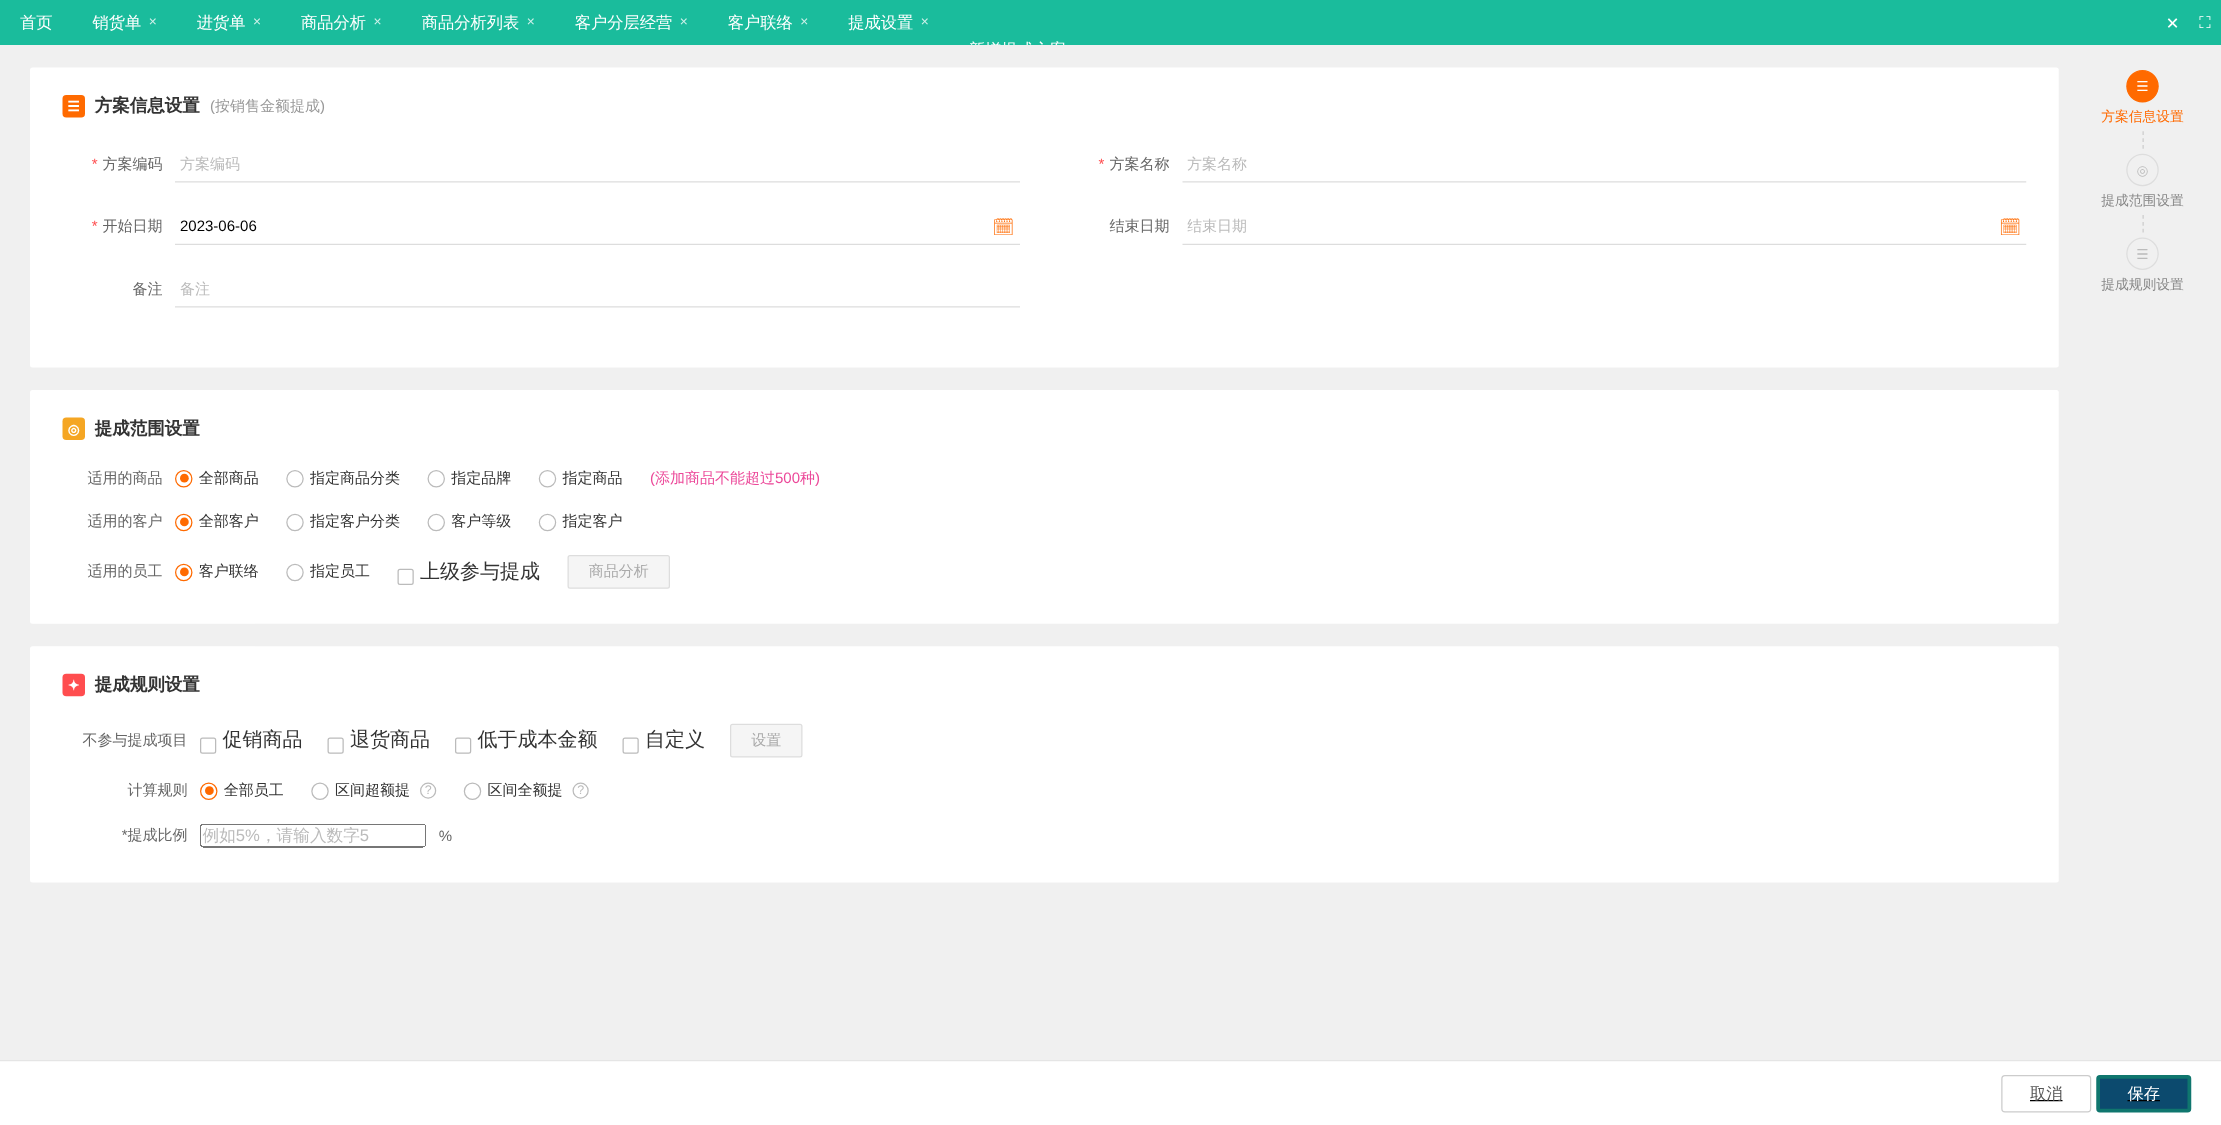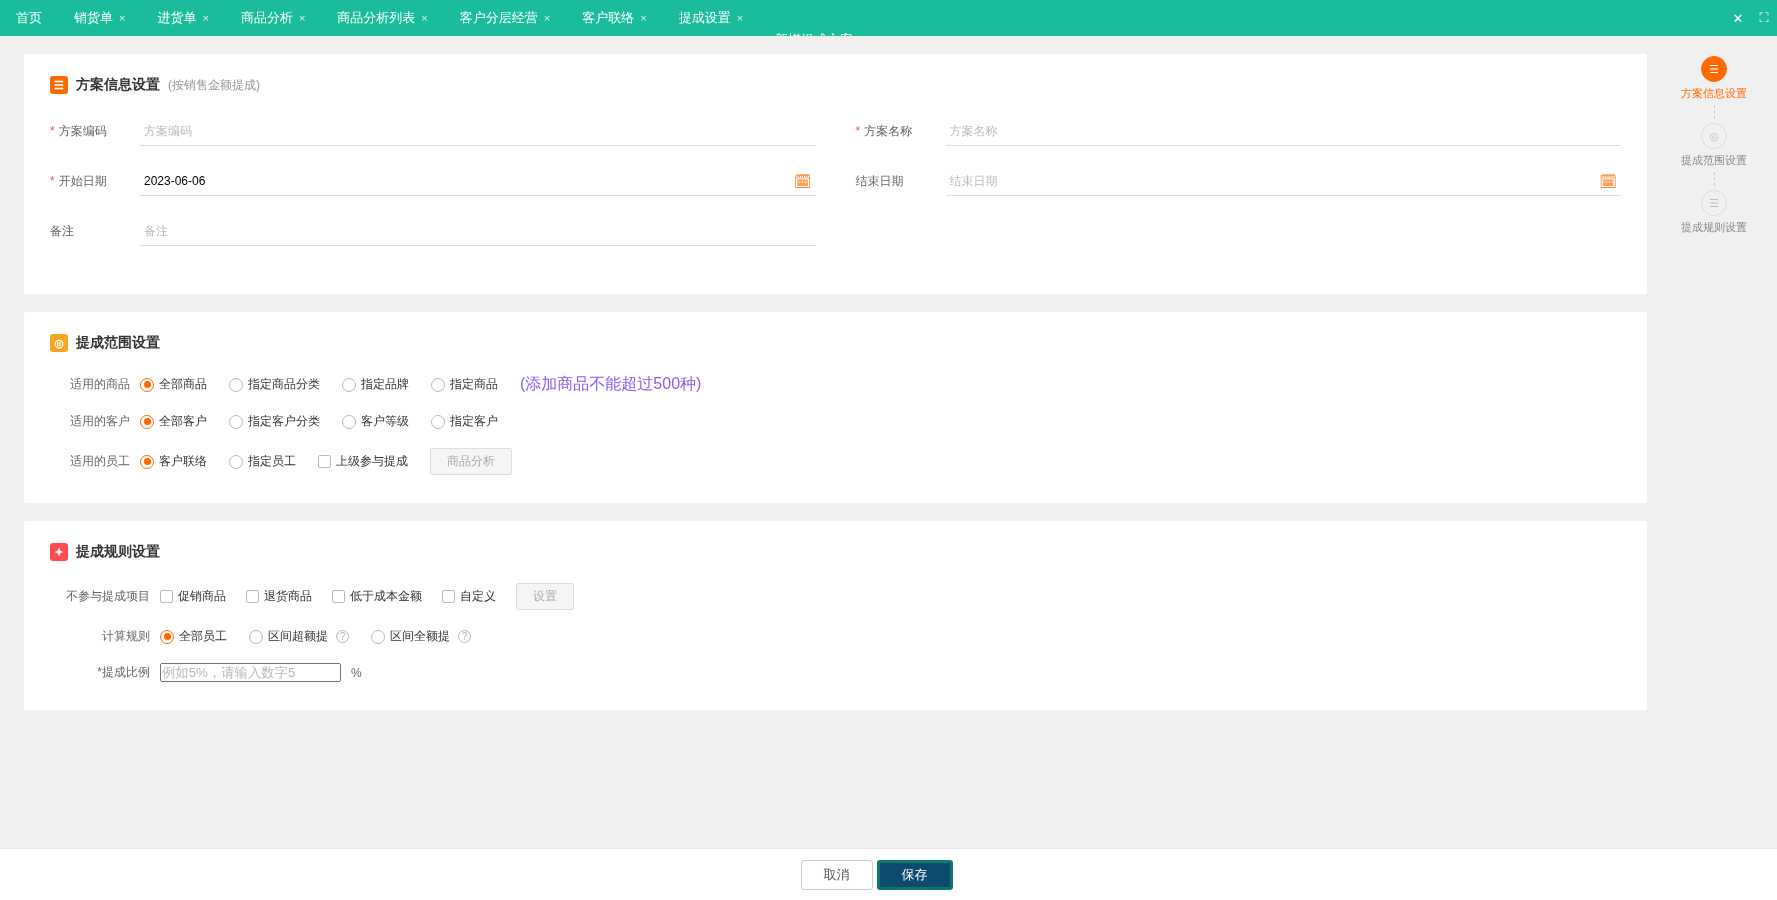--- a/index.html
+++ b/index.html
@@ -19,50 +19,50 @@
 
     .card { background: #fff; border-radius: 2px; margin-bottom: 18px; padding: 22px 26px 28px; }
 
     .sec-head { display: flex; align-items: center; gap: 8px; font-size: 14px; font-weight: bold; color: #333; margin-bottom: 22px; }
     .sec-head .sub { font-weight: normal; color: #999; font-size: 12px; }
     .sec-head .ic { width: 18px; height: 18px; border-radius: 3px; display: flex; align-items: center; justify-content: center; color: #fff; font-size: 11px; }
 
     
     .form-grid { display: grid; grid-template-columns: 1fr 1fr; column-gap: 40px; }
     .field { display: flex; align-items: center; margin-bottom: 20px; }
-    .field .lab { width: 90px; font-size: 12px; color: #666; padding-right: 10px; }
+    .field .lab { width: 90px; text-align: right; font-size: 12px; color: #666; padding-right: 10px; }
     .field .req { color: #ff4d4f; margin-right: 4px; }
     .field .inp { flex: 1; height: 30px; border: none; border-bottom: 1px solid #ddd; font-size: 12px; padding: 0 4px; outline: none; background: transparent; }
     .field .inp-wrap { flex: 1; position: relative; display: flex; align-items: center; }
     .cal-ic { position: absolute; right: 4px; color: #ff6a00; font-size: 14px; pointer-events: none; }
 
     .row { display: flex; align-items: center; margin-bottom: 18px; }
     .row .lab { width: 90px; text-align: right; font-size: 12px; color: #666; padding-right: 10px; }
     .radios { display: flex; align-items: center; gap: 22px; flex-wrap: wrap; }
     .radio { display: flex; align-items: center; gap: 5px; font-size: 12px; color: #333; cursor: pointer; }
     .radio .dot { width: 14px; height: 14px; border-radius: 50%; border: 1px solid #bbb; display: flex; align-items: center; justify-content: center; }
     .radio.on .dot { border-color: #ff6a00; }
     .radio.on .dot::after { content: ""; width: 7px; height: 7px; background: #ff6a00; border-radius: 50%; }
-    .hint { font-size: 16px; color: #8b5cf6; }
+    .hint { font-size: 12px; color: #ec4899; }
     .dis-btn { padding: 4px 16px; font-size: 12px; border: 1px solid #ddd; background: #f5f5f5; color: #aaa; border-radius: 2px; }
     .chks { display: flex; align-items: center; gap: 20px; flex-wrap: wrap; }
-    .chk { display: flex; align-items: center; gap: 5px; font-size: 12px; color: #333; cursor: pointer; }
+    .chk { display: flex; align-items: flex-end; gap: 5px; font-size: 16px; color: #333; cursor: pointer; }
     .chk .box { width: 13px; height: 13px; border: 1px solid #bbb; border-radius: 2px; }
     .qmark { display: inline-flex; width: 13px; height: 13px; border-radius: 50%; border: 1px solid #bbb; color: #bbb; font-size: 10px; align-items: center; justify-content: center; margin-left: 3px; }
 
     
     .stepnav { position: absolute; right: 18px; top: 20px; width: 90px; display: flex; flex-direction: column; align-items: center; font-size: 11px; color: #888; }
     .stepnav .step { display: flex; flex-direction: column; align-items: center; cursor: pointer; }
     .stepnav .step .sic { width: 26px; height: 26px; border-radius: 50%; display: flex; align-items: center; justify-content: center; margin-bottom: 4px; border: 1px solid #ddd; color: #bbb; }
     .stepnav .step.active .sic { background: #ff6a00; border-color: #ff6a00; color: #fff; }
     .stepnav .step.active { color: #ff6a00; }
     .stepnav .line { width: 1px; height: 14px; border-left: 1px dashed #ccc; margin: 4px 0; }
 
     
-    .footer { height: 52px; background: #fff; border-top: 1px solid #e5e5e5; display: flex; align-items: center; justify-content: center; padding-right: 24px; gap: 4px; }
+    .footer { height: 52px; background: #fff; border-top: 1px solid #e5e5e5; display: flex; align-items: center; justify-content: flex-end; padding-right: 24px; gap: 4px; text-decoration: underline; }
     .btn { height: 30px; padding: 0 22px; font-size: 13px; border-radius: 3px; cursor: pointer; }
     .btn.cancel { background: #fff; border: 1px solid #ccc; color: #555; }
     .btn.save { background: #0c4a6e; border: 3px solid #0f766e; color: #fff; }
 
     
     ::placeholder { color: #bbb; }
   </style>
 </head>
 <body>
 

